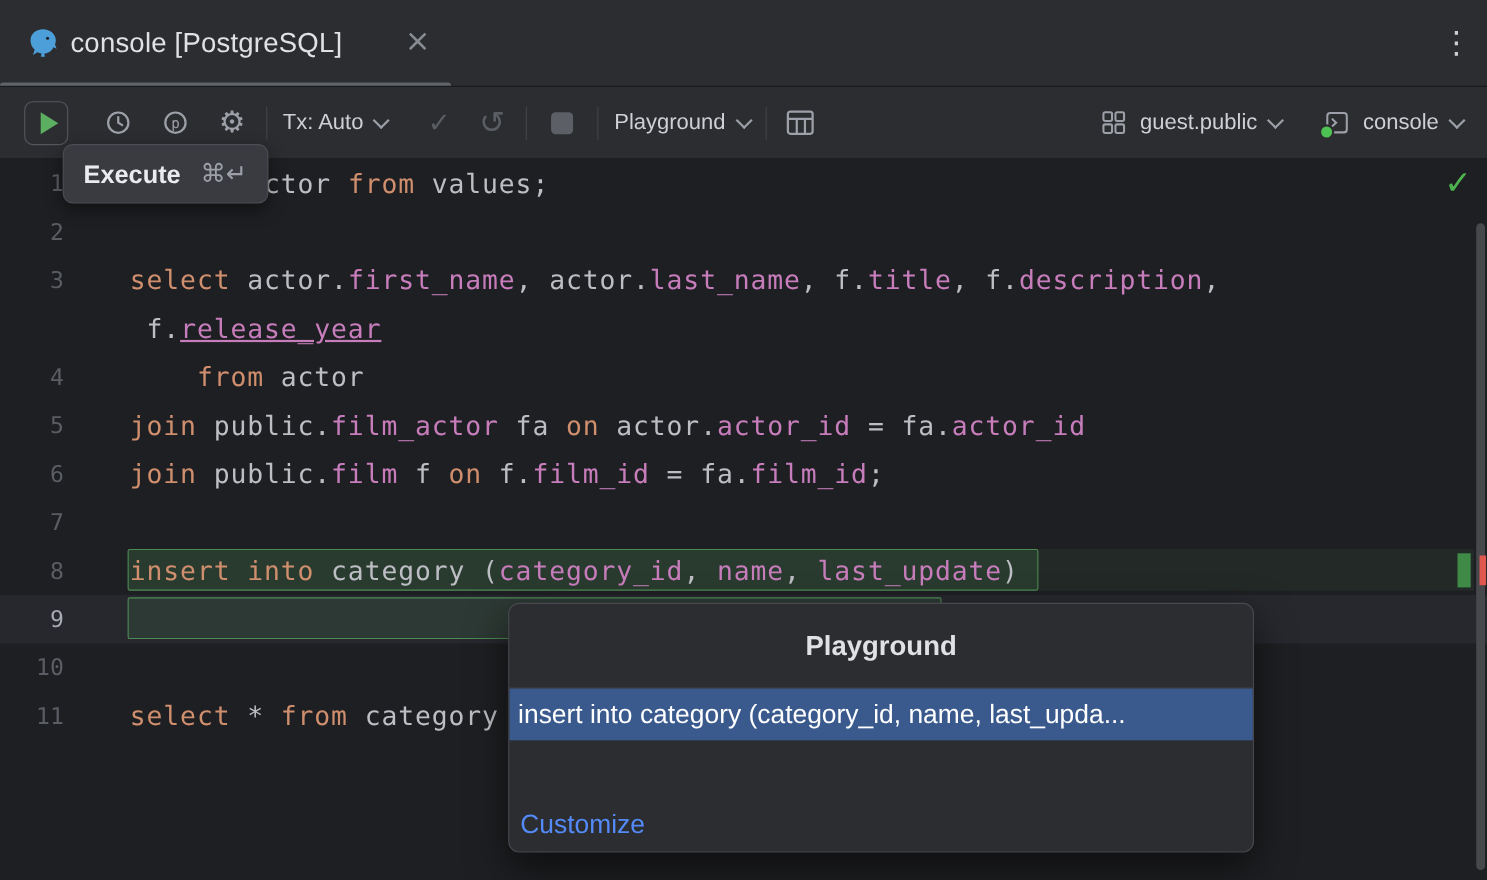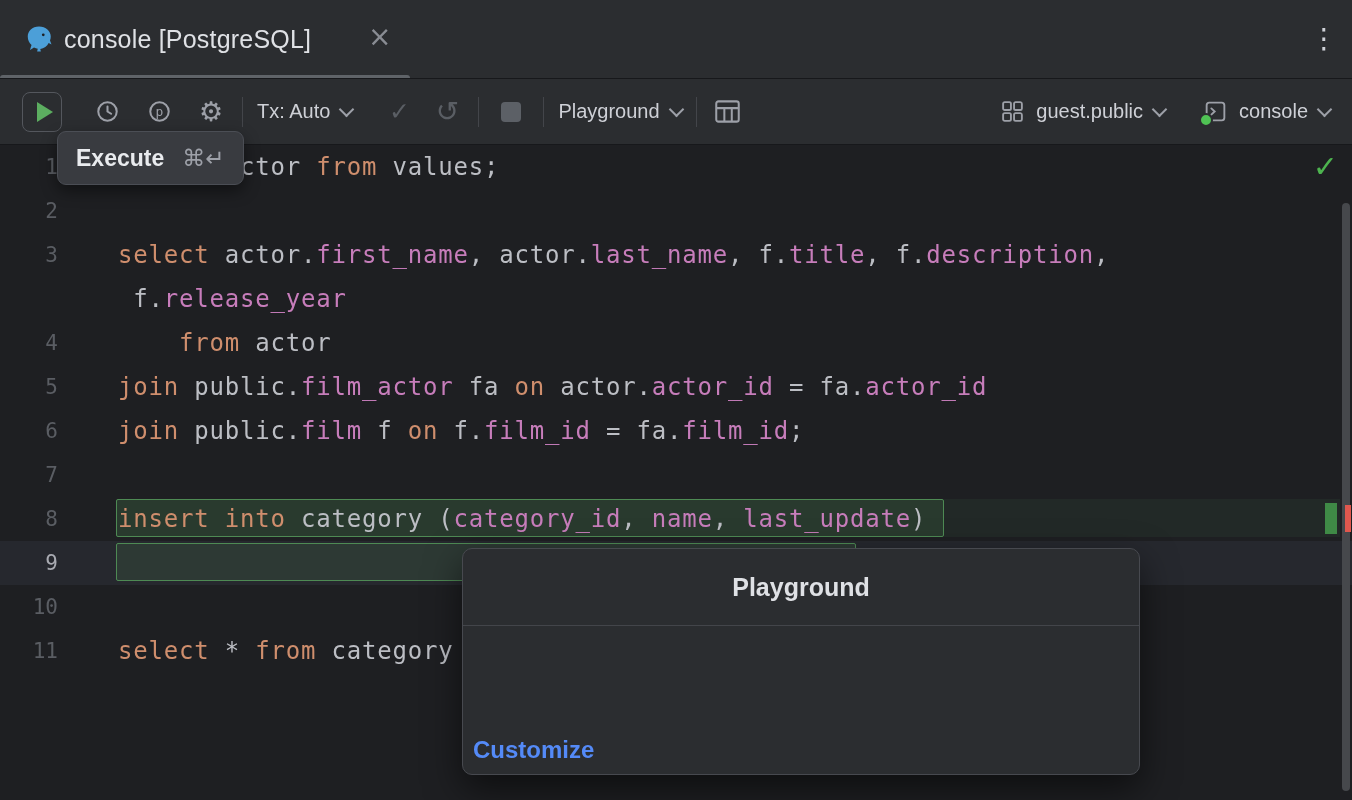--- a/index.html
+++ b/index.html
@@ -163,21 +163,21 @@
       <div class="erow" style="top: 44px;">
         <div class="gut">2</div>
         <div class="code"></div>
       </div>
       <div class="erow" style="top: 88px;">
         <div class="gut">3</div>
         <div class="code"><span style="color: rgb(207, 142, 109);">select</span><span style="color: rgb(188, 190, 196);"> actor.</span><span style="color: rgb(199, 125, 187);">first_name</span><span style="color: rgb(188, 190, 196);">, actor.</span><span style="color: rgb(199, 125, 187);">last_name</span><span style="color: rgb(188, 190, 196);">, f.</span><span style="color: rgb(199, 125, 187);">title</span><span style="color: rgb(188, 190, 196);">, f.</span><span style="color: rgb(199, 125, 187);">description</span><span style="color: rgb(188, 190, 196);">,</span></div>
       </div>
       <div class="erow" style="top: 132px;">
         <div class="gut"></div>
-        <div class="code"><span style="color: rgb(188, 190, 196);"> f.</span><span style="color: rgb(199, 125, 187);">release_year</span></div>
+        <div class="code"><span style="color: rgb(188, 190, 196);"> f.</span><span style="color: rgb(199, 125, 187); text-decoration: underline;">release_year</span></div>
       </div>
       <div class="erow" style="top: 176px;">
         <div class="gut">4</div>
         <div class="code"><span style="color: rgb(188, 190, 196);">    </span><span style="color: rgb(207, 142, 109);">from</span><span style="color: rgb(188, 190, 196);"> actor</span></div>
       </div>
       <div class="erow" style="top: 220px;">
         <div class="gut">5</div>
         <div class="code"><span style="color: rgb(207, 142, 109);">join</span><span style="color: rgb(188, 190, 196);"> public.</span><span style="color: rgb(199, 125, 187);">film_actor</span><span style="color: rgb(188, 190, 196);"> fa </span><span style="color: rgb(207, 142, 109);">on</span><span style="color: rgb(188, 190, 196);"> actor.</span><span style="color: rgb(199, 125, 187);">actor_id</span><span style="color: rgb(188, 190, 196);"> = fa.</span><span style="color: rgb(199, 125, 187);">actor_id</span></div>
       </div>
       <div class="erow" style="top: 264px;">
@@ -214,15 +214,16 @@
 
 <div class="tooltip">
   <span class="lbl">Execute</span>
   <span class="sc glyph">⌘↵</span>
 </div>
 
 <div class="popup">
   <div class="popup-title">Playground</div>
   <div class="popup-sep"></div>
   <div id="popup-items">
+      <div class="popup-item selected" style="background: rgb(58, 90, 142);">insert into category (category_id, name, last_upda...</div>
     </div>
-  <div class="popup-customize" style="color: rgb(84, 138, 247); font-weight: bold;">Customize</div>
+  <div class="popup-customize" style="color: rgb(84, 138, 247);">Customize</div>
 </div>
 
 </body></html>

